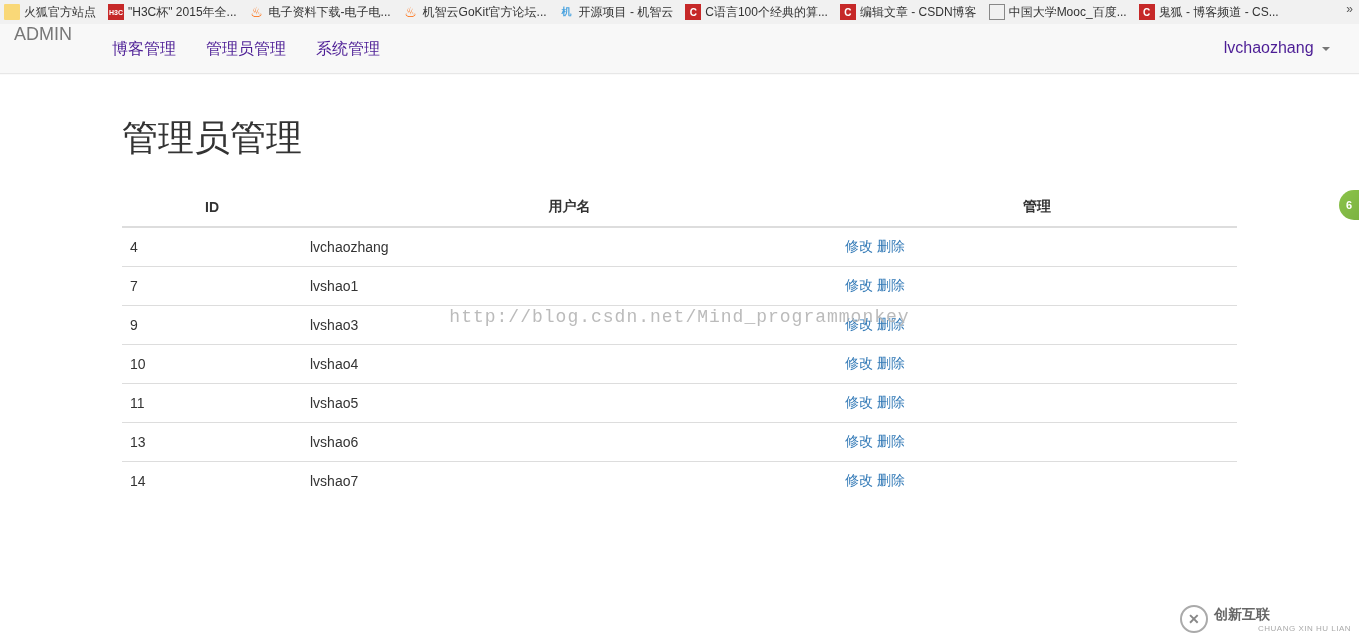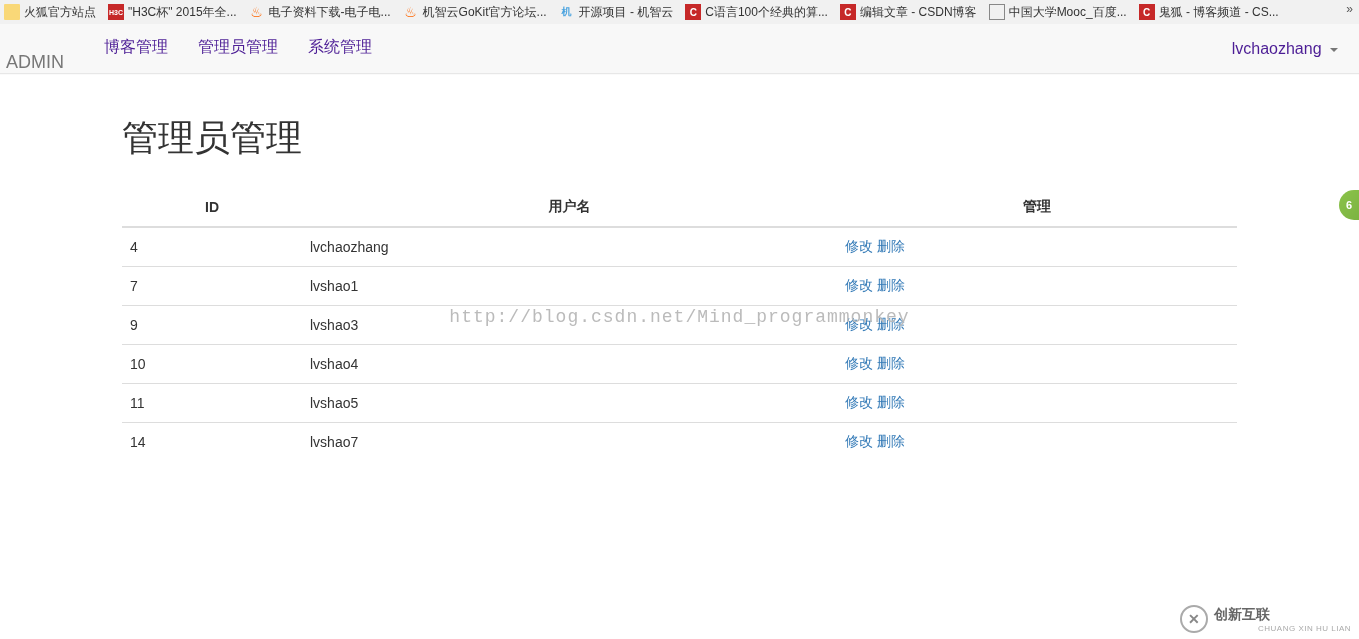--- a/index.html
+++ b/index.html
@@ -11,21 +11,21 @@
     .bookmark-icon { width: 16px; height: 16px; margin-right: 4px; display: inline-flex; align-items: center; justify-content: center; font-size: 10px; flex-shrink: 0; }
     .icon-folder { background: #f9d878; border-radius: 1px; }
     .icon-h3c { background: #c62828; color:#fff; font-size:7px; font-weight:bold; }
     .icon-fire { color: #ff6600; font-size:14px; }
     .icon-c { background: #c62828; color:#fff; font-weight:bold; }
     .icon-ji { color: #4aa3df; font-weight:bold; }
     .icon-img { border:1px solid #888; }
     .bookmark-more { position:absolute; right:6px; top:2px; font-size:12px; color:#555;}
     
     
-    .navbar { height: 50px; background: #f8f8f8; border-bottom: 1px solid #e7e7e7; display: flex; align-items: flex-end; padding: 0 6px; box-shadow: 0 1px 1px rgba(0,0,0,0.02);}
+    .navbar { height: 50px; background: #f8f8f8; border-bottom: 1px solid #e7e7e7; display: flex; align-items: flex-start; padding: 0 14px; box-shadow: 0 1px 1px rgba(0,0,0,0.02);}
     .navbar-brand { font-size: 18px; color: #777; padding: 0 15px 0 0; margin-right: 10px; }
     .nav-link { color: #4c1d95; padding: 15px; cursor: pointer; font-size:16px;}
     .navbar-right { margin-left: auto; display:flex; align-items:center;}
     .caret { display:inline-block; width:0; height:0; margin-left:4px; vertical-align:middle; border-top:4px solid #777; border-right:4px solid transparent; border-left:4px solid transparent; }
     
     
     .container { width: 1145px; margin: 0 auto; padding: 0 15px; }
     .page-header-row { display:flex; align-items:center; justify-content:space-between; margin-top: 40px; margin-bottom: 20px;}
     .page-title { font-size: 36px; font-weight: 500; color:#333;}
     .btn-default { background:#fff; border:1px solid #ccc; border-radius:4px; padding: 8px 14px; color:#333; font-size:14px; cursor:pointer;}
@@ -140,20 +140,25 @@
           <td>10</td>
           <td>lvshao4</td>
           <td><a class="link">修改</a> <a class="link">删除</a></td>
         </tr>
         <tr>
           <td>11</td>
           <td>lvshao5</td>
           <td><a class="link">修改</a> <a class="link">删除</a></td>
         </tr>
         <tr>
+          <td>13</td>
+          <td>lvshao6</td>
+          <td><a class="link">修改</a> <a class="link">删除</a></td>
+        </tr>
+        <tr>
           <td>14</td>
           <td>lvshao7</td>
           <td><a class="link">修改</a> <a class="link">删除</a></td>
         </tr>
       </tbody>
   </table>
 </div>
 
 <div class="watermark">http://blog.csdn.net/Mind_programmonkey</div>
 

